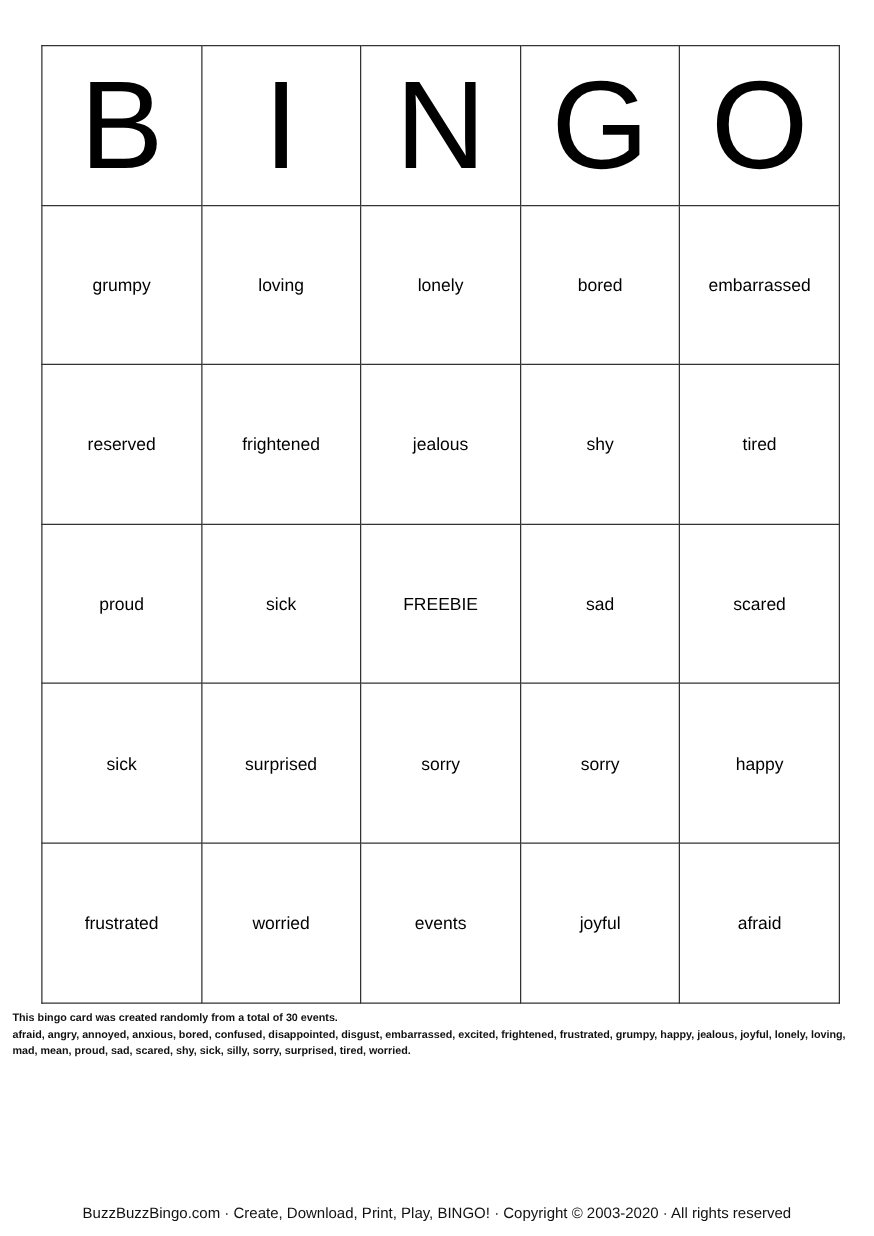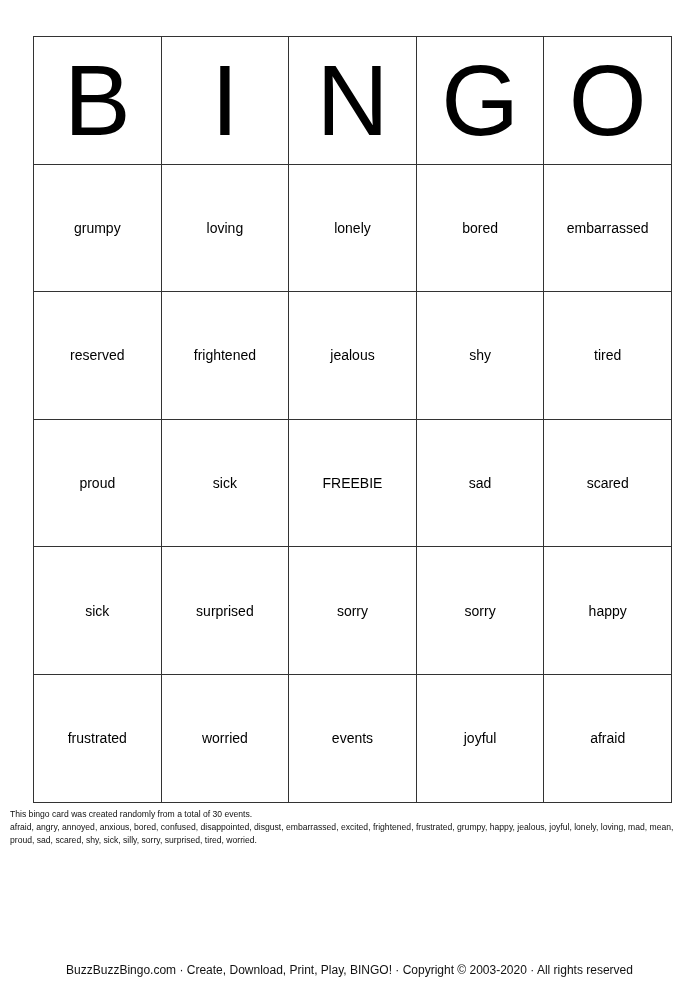--- a/index.html
+++ b/index.html
@@ -2,21 +2,21 @@
 <html><head>
   <meta charset="utf-8">
   <style>
     html, body { margin:0; padding:0; background:#ffffff; }
     body { width:699px; height:989px; position:relative; overflow:hidden; font-family:"Liberation Sans", sans-serif; color:#000; }
     .card { position:absolute; left:33px; top:36px; width:633px; height:760px; border-collapse:collapse; table-layout:fixed; }
     .card td { border:1px solid #333; text-align:center; vertical-align:middle; padding:0; width:126.6px; height:126.6px; }
     .card td.head { font-size:100px; line-height:1; }
     .card td.cell { font-size:14px; }
     .note { position:absolute; left:10px; top:808px; width:685px; font-size:8.6px; line-height:13px; color:#111; }
-    .note p { margin:0; }
+    .note p { margin:0;font-weight:bold; }
     .footer { position:absolute; left:0; top:963px; width:699px; text-align:center; font-size:12px; color:#111; }
   </style>
 </head>
 <body>
 
 <table class="card">
   <tbody>
       <tr>
     <td class="head">B</td>
     <td class="head">I</td>

